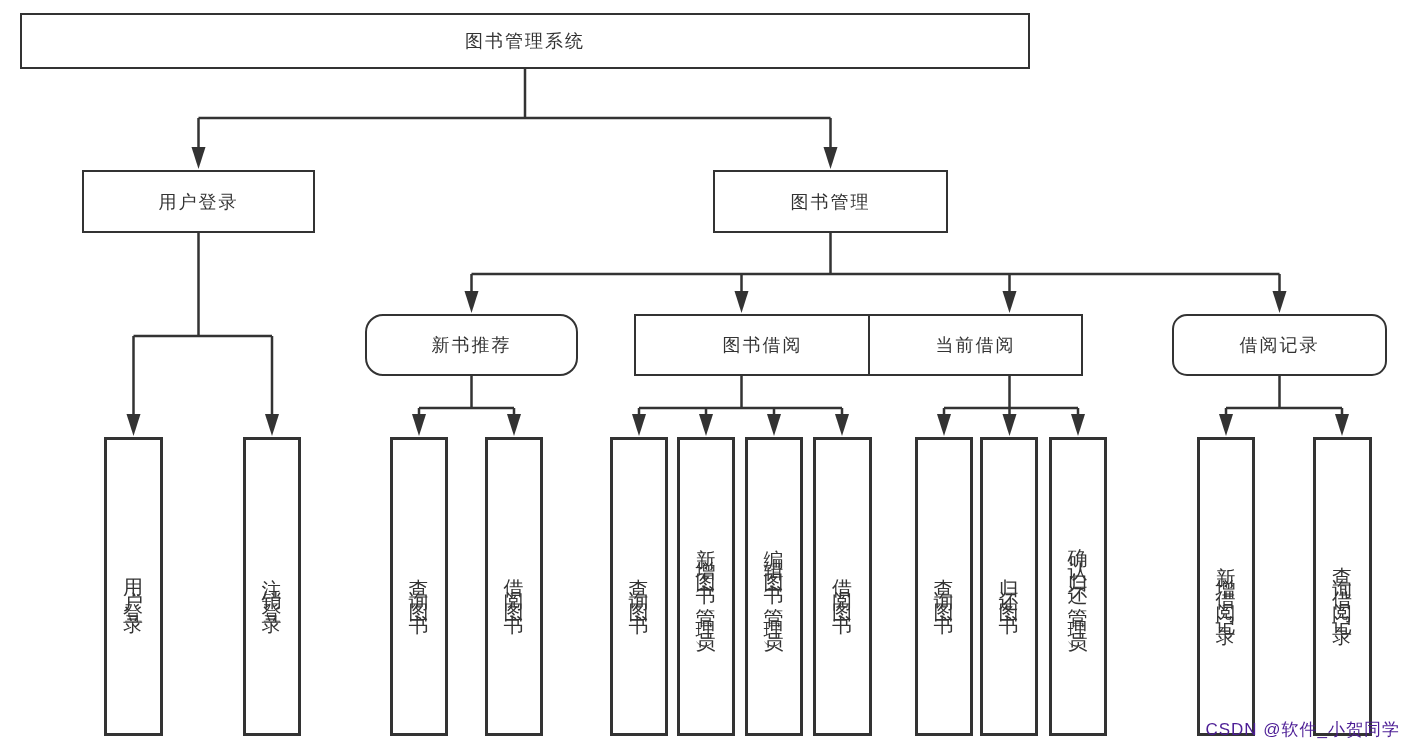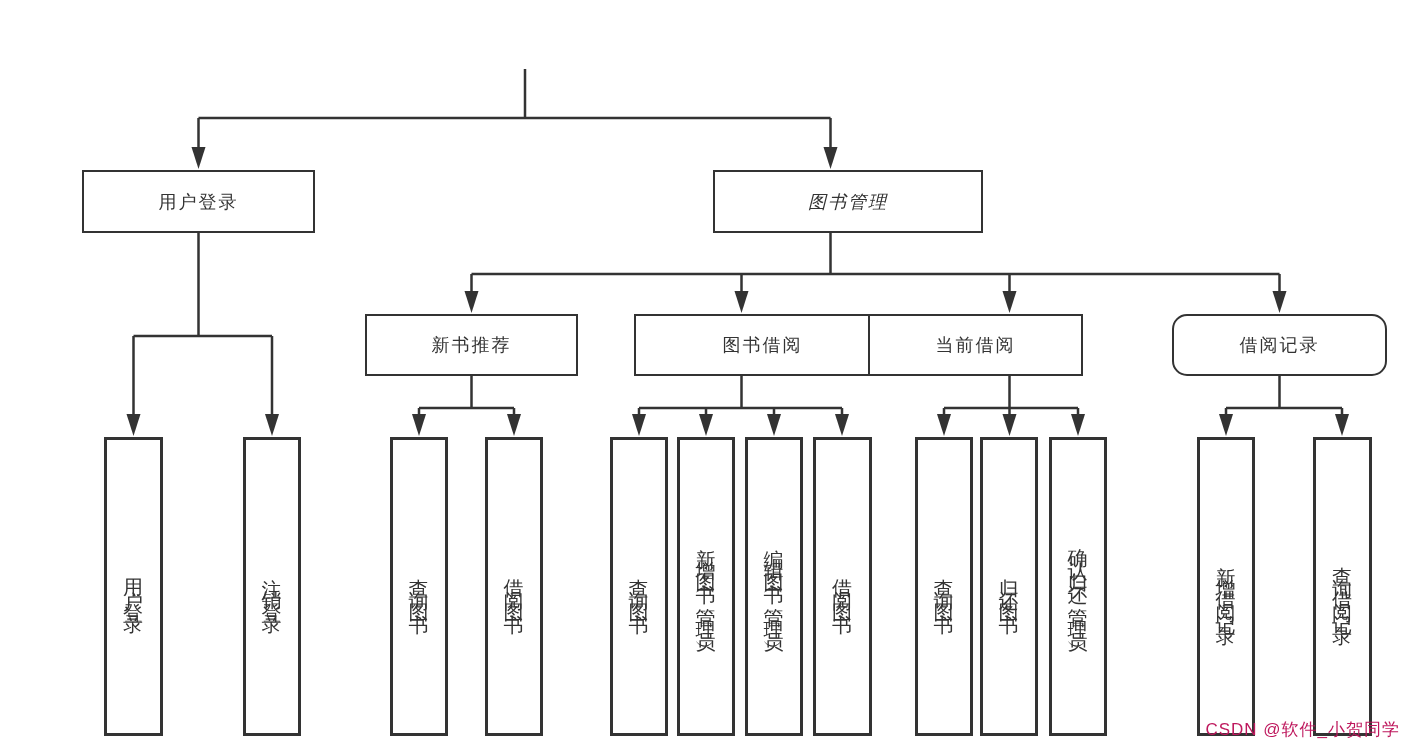--- a/index.html
+++ b/index.html
@@ -15,21 +15,21 @@
   .vnode { border:3px solid #333333; }
   .vnode .vtext {
     writing-mode:vertical-rl; text-orientation:mixed;
     font-size:20px; letter-spacing:12px; line-height:1; white-space:nowrap;
   }
   svg.connectors { position:absolute; left:0; top:0; width:1405px; height:747px; }
   svg.connectors path { stroke:#333333; stroke-width:2.5; fill:none; }
   svg.connectors polygon { fill:#333333; stroke:none; }
   .watermark {
     position:absolute; right:5px; bottom:6px; font-size:17px;
-    color:#be185d; letter-spacing:1px;
+    color:#4c1d95; letter-spacing:1px;
   }
 </style>
 </head>
 <body>
 
 <div class="canvas">
 
   <svg class="connectors" viewBox="0 0 1405 747">
     <g>
       <path d="M525 69 V118 M198.5 118 H830.5 M198.5 118 V150 M830.5 118 V150"></path>
@@ -66,29 +66,32 @@
       <polygon points="1002.5,414 1016.5,414 1009.5,436"></polygon>
       <polygon points="1071,414 1085,414 1078,436"></polygon>
     </g>
     <g>
       <path d="M1279.5 376 V408 M1226 408 H1342 M1226 408 V418 M1342 408 V418"></path>
       <polygon points="1219,414 1233,414 1226,436"></polygon>
       <polygon points="1335,414 1349,414 1342,436"></polygon>
     </g>
   </svg>
 
+  <div class="node hnode" style="left:20px; top:13px; width:1010px; height:56px;">
+    <span>图书管理系统</span>
+  </div>
 
   <div class="node hnode" style="left:82px; top:170px; width:233px; height:63px;">
     <span>用户登录</span>
   </div>
-  <div class="node hnode" style="left:713px; top:170px; width:270px; height:63px;font-style:italic;">
+  <div class="node hnode" style="left:713px; top:170px; width:235px; height:63px;">
     <span>图书管理</span>
   </div>
 
-  <div class="node hnode" style="left:365px; top:314px; width:213px; height:62px;">
+  <div class="node hnode" style="left:365px; top:314px; width:213px; height:62px;border-radius:18px;">
     <span>新书推荐</span>
   </div>
   <div class="node hnode" style="left:634px; top:314px; width:257px; height:62px;align-items:center;">
     <span>图书借阅</span>
   </div>
   <div class="node hnode" style="left:868px; top:314px; width:215px; height:62px;">
     <span>当前借阅</span>
   </div>
   <div class="node hnode" style="left:1172px; top:314px; width:215px; height:62px;border-radius:15px;">
     <span>借阅记录</span>

